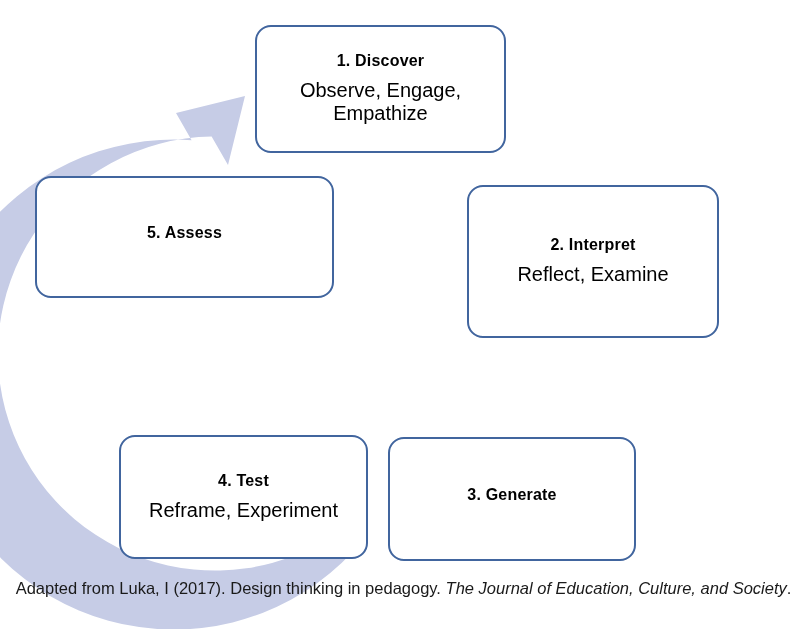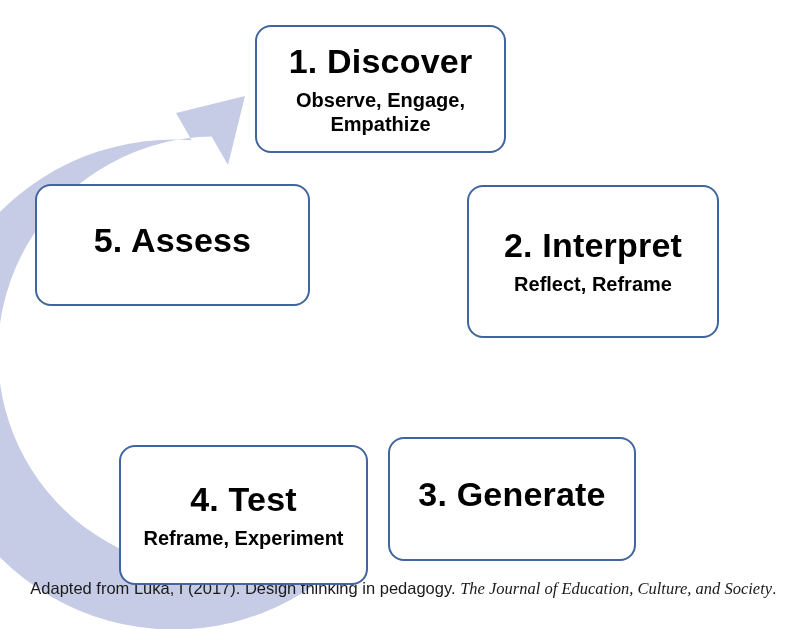--- a/index.html
+++ b/index.html
@@ -34,53 +34,52 @@
     border-radius: 16px;
     display: flex;
     flex-direction: column;
     align-items: center;
     justify-content: center;
     text-align: center;
     color: #000000;
     z-index: 5;
   }
   .node-title {
-    font-size: 34px;
+    font-size: 16px;
     font-weight: bold;
     line-height: 1.12;
     letter-spacing: 0.2px;
     margin-bottom: 9px;
   }
   .node-sub {
     font-size: 20px;
-    font-weight: bold;
+    font-weight: normal;
     line-height: 1.18;
     padding: 0 10px;
   }
   
   #node-discover  { left: 255px; top: 25px;  width: 251px; height: 128px; }
   #node-interpret { left: 467px; top: 185px; width: 252px; height: 153px; }
   #node-generate  { left: 388px; top: 437px; width: 248px; height: 124px; }
-  #node-test      { left: 119px; top: 445px; width: 249px; height: 140px; justify-content: center; }
-  #node-assess    { left: 35px;  top: 184px; width: 275px; height: 122px; }
+  #node-test      { left: 119px; top: 435px; width: 249px; height: 124px; justify-content: center; }
+  #node-assess    { left: 35px;  top: 176px; width: 299px; height: 122px; }
 
   #caption {
     position: absolute;
     left: 0;
     top: 578px;
     width: 807px;
     text-align: center;
     font-size: 16.5px;
     color: #1a1a1a;
     line-height: 1.3;
     white-space: nowrap;
   }
   #caption .journal {
     font-style: italic;
-    font-family: Liberation Serif, serif;
   }
 </style>
 </head>
 <body>
 
 <div id="canvas">
 
   <svg id="cycle-arrow" viewBox="0 0 807 629">
 
     <path d="
@@ -94,21 +93,21 @@
         Z" fill="#C6CCE6" stroke="none"></path>
   </svg>
 
   <div class="node-box" id="node-discover">
     <div class="node-title">1. Discover</div>
     <div class="node-sub">Observe, Engage, Empathize</div>
   </div>
 
   <div class="node-box" id="node-interpret">
     <div class="node-title">2. Interpret</div>
-    <div class="node-sub">Reflect, Reframe</div>
+    <div class="node-sub">Reflect, Examine</div>
   </div>
 
   <div class="node-box" id="node-generate">
     <div class="node-title">3. Generate</div>
   </div>
 
   <div class="node-box" id="node-test">
     <div class="node-title">4. Test</div>
     <div class="node-sub">Reframe, Experiment</div>
   </div>

